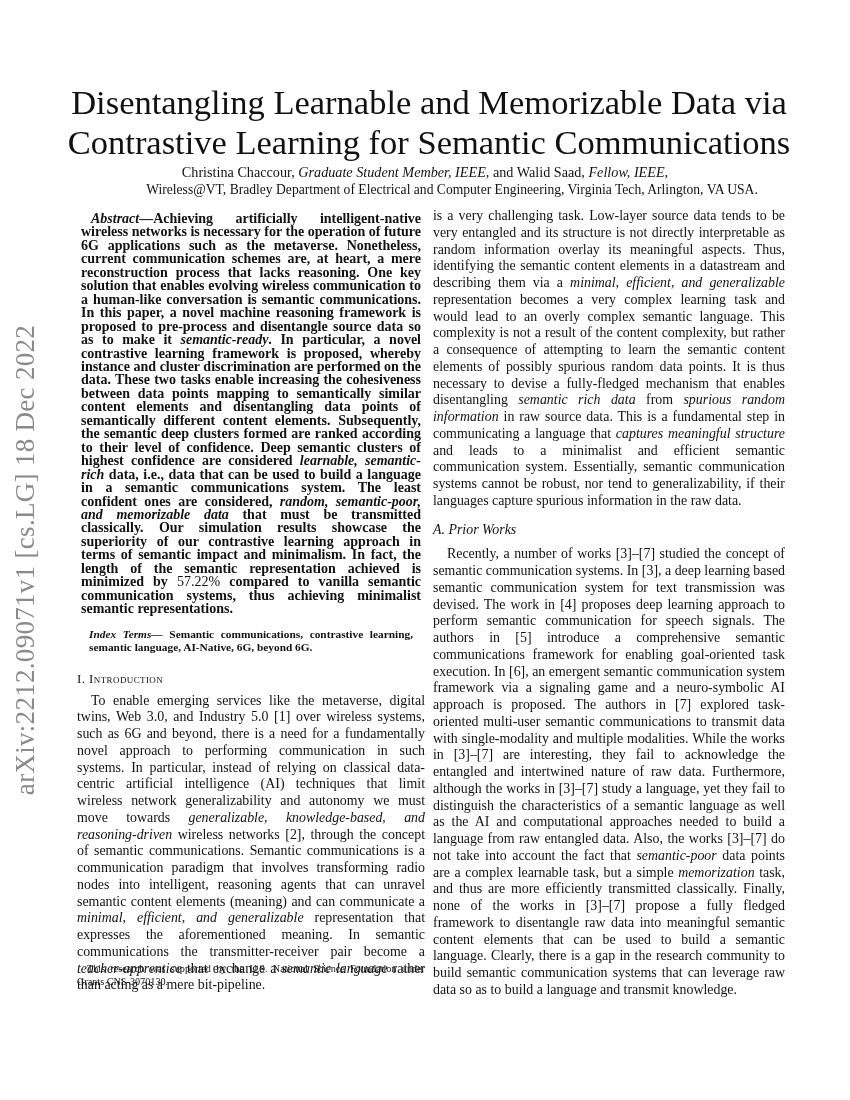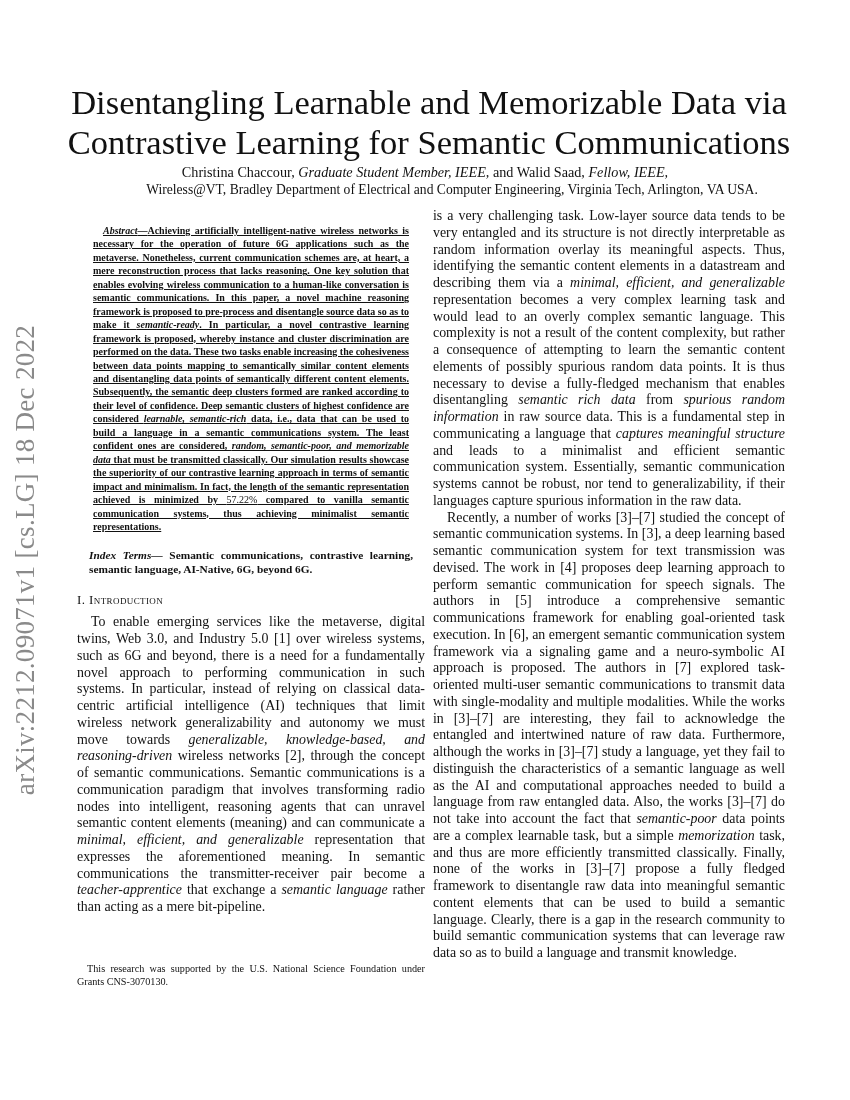--- a/index.html
+++ b/index.html
@@ -11,21 +11,21 @@
              font-size: 14.2px; line-height: 18px; }
   .affil { position: absolute; top: 181px; left: 7px; width: 850px; text-align: center;
            font-size: 13.6px; line-height: 18px; margin-left: 20px; }
   .arxiv { position: absolute; left: 5px; top: 290px; width: 40px; height: 540px;
            color: #8a8a8a; font-size: 27px; }
   .arxiv span { position: absolute; left: 50%; top: 50%; white-space: nowrap;
                 transform: translate(-50%, -50%) rotate(-90deg); letter-spacing: 0.3px; }
   .col { position: absolute; top: 208px; width: 348px; text-align: justify; }
   .col-left { left: 77px; }
   .col-right { left: 433px; width: 352px; }
-  .abstract { font-size: 10px; line-height: 13.45px; font-weight: bold; margin: 16px; text-indent: 10px; text-decoration: underline; }
+  .abstract { font-size: 14px; line-height: 13.45px; font-weight: bold; margin: 4px; text-indent: 10px; }
   .abstract i, .abstract em { font-weight: bold; font-style: italic; }
   .index { font-size: 11.35px; line-height: 13.45px; font-weight: bold; margin: 12px; text-indent: 10px; }
   .sec-head { text-align: left; font-size: 13px; letter-spacing: 0.4px; margin: 16px 0 6px 0; line-height: 16px; }
   .sc { font-variant: small-caps; }
   .body p { font-size: 13.9px; line-height: 16.75px; margin: 0; text-indent: 14px; }
   .body p.noindent { text-indent: 0; }
   .subsec { font-style: italic; font-size: 13.9px; line-height: 16.75px; margin: 12px 0 8px 0; }
   .footnote { position: absolute; left: 77px; top: 963px; width: 348px; font-size: 10.2px;
               line-height: 12.5px; text-align: justify; text-indent: 10px; }
 </style>
@@ -62,15 +62,19 @@
   <div class="body">
     <p><span>To enable emerging services like the metaverse, digital twins, Web 3.0, and Industry 5.0 [1] over wireless systems, such as 6G and beyond, there is a need for a fundamentally novel approach to performing communication in such systems. In particular, instead of relying on classical data-centric artificial intelligence (AI) techniques that limit wireless network generalizability and autonomy we must move towards </span><i>generalizable, knowledge-based, and reasoning-driven</i><span> wireless networks [2], through the concept of semantic communications. Semantic communications is a communication paradigm that involves transforming radio nodes into intelligent, reasoning agents that can unravel semantic content elements (meaning) and can communicate a </span><i>minimal, efficient, and generalizable</i><span> representation that expresses the aforementioned meaning. In semantic communications the transmitter-receiver pair become a </span><i>teacher-apprentice</i><span> that exchange a </span><i>semantic language</i><span> rather than acting as a mere bit-pipeline.</span></p>
   </div>
 </div>
 
 <div class="footnote">This research was supported by the U.S. National Science Foundation under Grants CNS-3070130.</div>
 
 <div class="col col-right body">
   <p class="noindent"><span>is a very challenging task. Low-layer source data tends to be very entangled and its structure is not directly interpretable as random information overlay its meaningful aspects. Thus, identifying the semantic content elements in a datastream and describing them via a </span><i>minimal, efficient, and generalizable</i><span> representation becomes a very complex learning task and would lead to an overly complex semantic language. This complexity is not a result of the content complexity, but rather a consequence of attempting to learn the semantic content elements of possibly spurious random data points. It is thus necessary to devise a fully-fledged mechanism that enables disentangling </span><i>semantic rich data</i><span> from </span><i>spurious random information</i><span> in raw source data. This is a fundamental step in communicating a language that </span><i>captures meaningful structure</i><span> and leads to a minimalist and efficient semantic communication system. Essentially, semantic communication systems cannot be robust, nor tend to generalizability, if their languages capture spurious information in the raw data.</span></p>
 
+  <div class="subsec">
+    <span>A.</span>
+    <span>Prior Works</span>
+  </div>
 
   <p><span>Recently, a number of works [3]–[7] studied the concept of semantic communication systems. In [3], a deep learning based semantic communication system for text transmission was devised. The work in [4] proposes deep learning approach to perform semantic communication for speech signals. The authors in [5] introduce a comprehensive semantic communications framework for enabling goal-oriented task execution. In [6], an emergent semantic communication system framework via a signaling game and a neuro-symbolic AI approach is proposed. The authors in [7] explored task-oriented multi-user semantic communications to transmit data with single-modality and multiple modalities. While the works in [3]–[7] are interesting, they fail to acknowledge the entangled and intertwined nature of raw data. Furthermore, although the works in [3]–[7] study a language, yet they fail to distinguish the characteristics of a semantic language as well as the AI and computational approaches needed to build a language from raw entangled data. Also, the works [3]–[7] do not take into account the fact that </span><i>semantic-poor</i><span> data points are a complex learnable task, but a simple </span><i>memorization</i><span> task, and thus are more efficiently transmitted classically. Finally, none of the works in [3]–[7] propose a fully fledged framework to disentangle raw data into meaningful semantic content elements that can be used to build a semantic language. Clearly, there is a gap in the research community to build semantic communication systems that can leverage raw data so as to build a language and transmit knowledge.</span></p>
 </div>
 
 </body></html>

